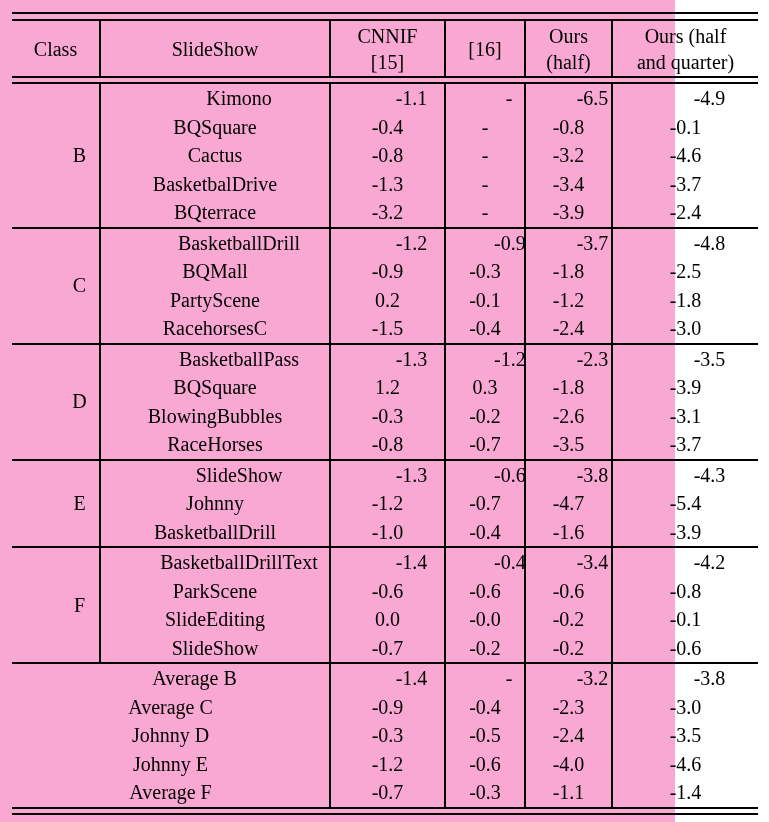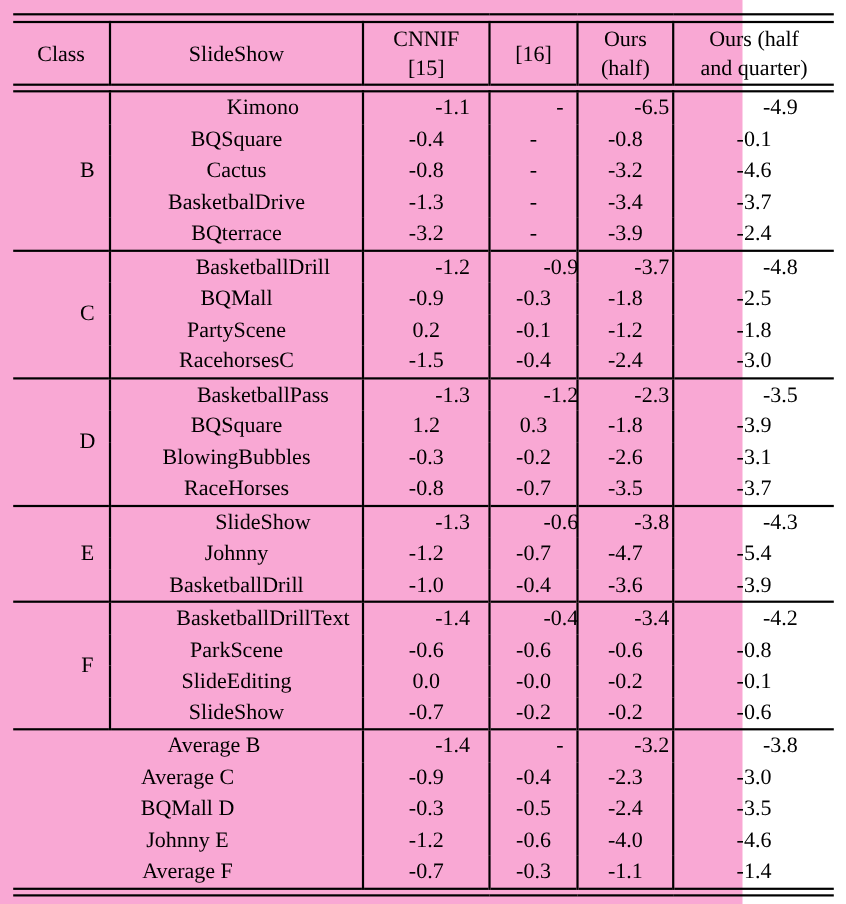--- a/index.html
+++ b/index.html
@@ -203,21 +203,21 @@
           <td class="bl">Johnny</td>
           <td class="bl">-1.2</td>
           <td class="bl">-0.7</td>
           <td class="bl">-4.7</td>
           <td class="bl">-5.4</td>
         </tr>
         <tr class="data-row">
           <td class="bl">BasketballDrill</td>
           <td class="bl">-1.0</td>
           <td class="bl">-0.4</td>
-          <td class="bl">-3.6</td>
+          <td class="bl">-1.6</td>
           <td class="bl">-3.9</td>
         </tr>
         <tr class="data-row group-start">
           <td rowspan="4">F</td>
           <td class="bl">BasketballDrillText</td>
           <td class="bl">-1.4</td>
           <td class="bl">-0.4</td>
           <td class="bl">-3.4</td>
           <td class="bl">-4.2</td>
         </tr>
@@ -250,21 +250,21 @@
           <td class="bl">-3.8</td>
         </tr>
         <tr class="data-row">
           <td colspan="2">Average C</td>
           <td class="bl">-0.9</td>
           <td class="bl">-0.4</td>
           <td class="bl">-2.3</td>
           <td class="bl">-3.0</td>
         </tr>
         <tr class="data-row">
-          <td colspan="2">BQMall D</td>
+          <td colspan="2">Johnny D</td>
           <td class="bl">-0.3</td>
           <td class="bl">-0.5</td>
           <td class="bl">-2.4</td>
           <td class="bl">-3.5</td>
         </tr>
         <tr class="data-row">
           <td colspan="2">Johnny E</td>
           <td class="bl">-1.2</td>
           <td class="bl">-0.6</td>
           <td class="bl">-4.0</td>

